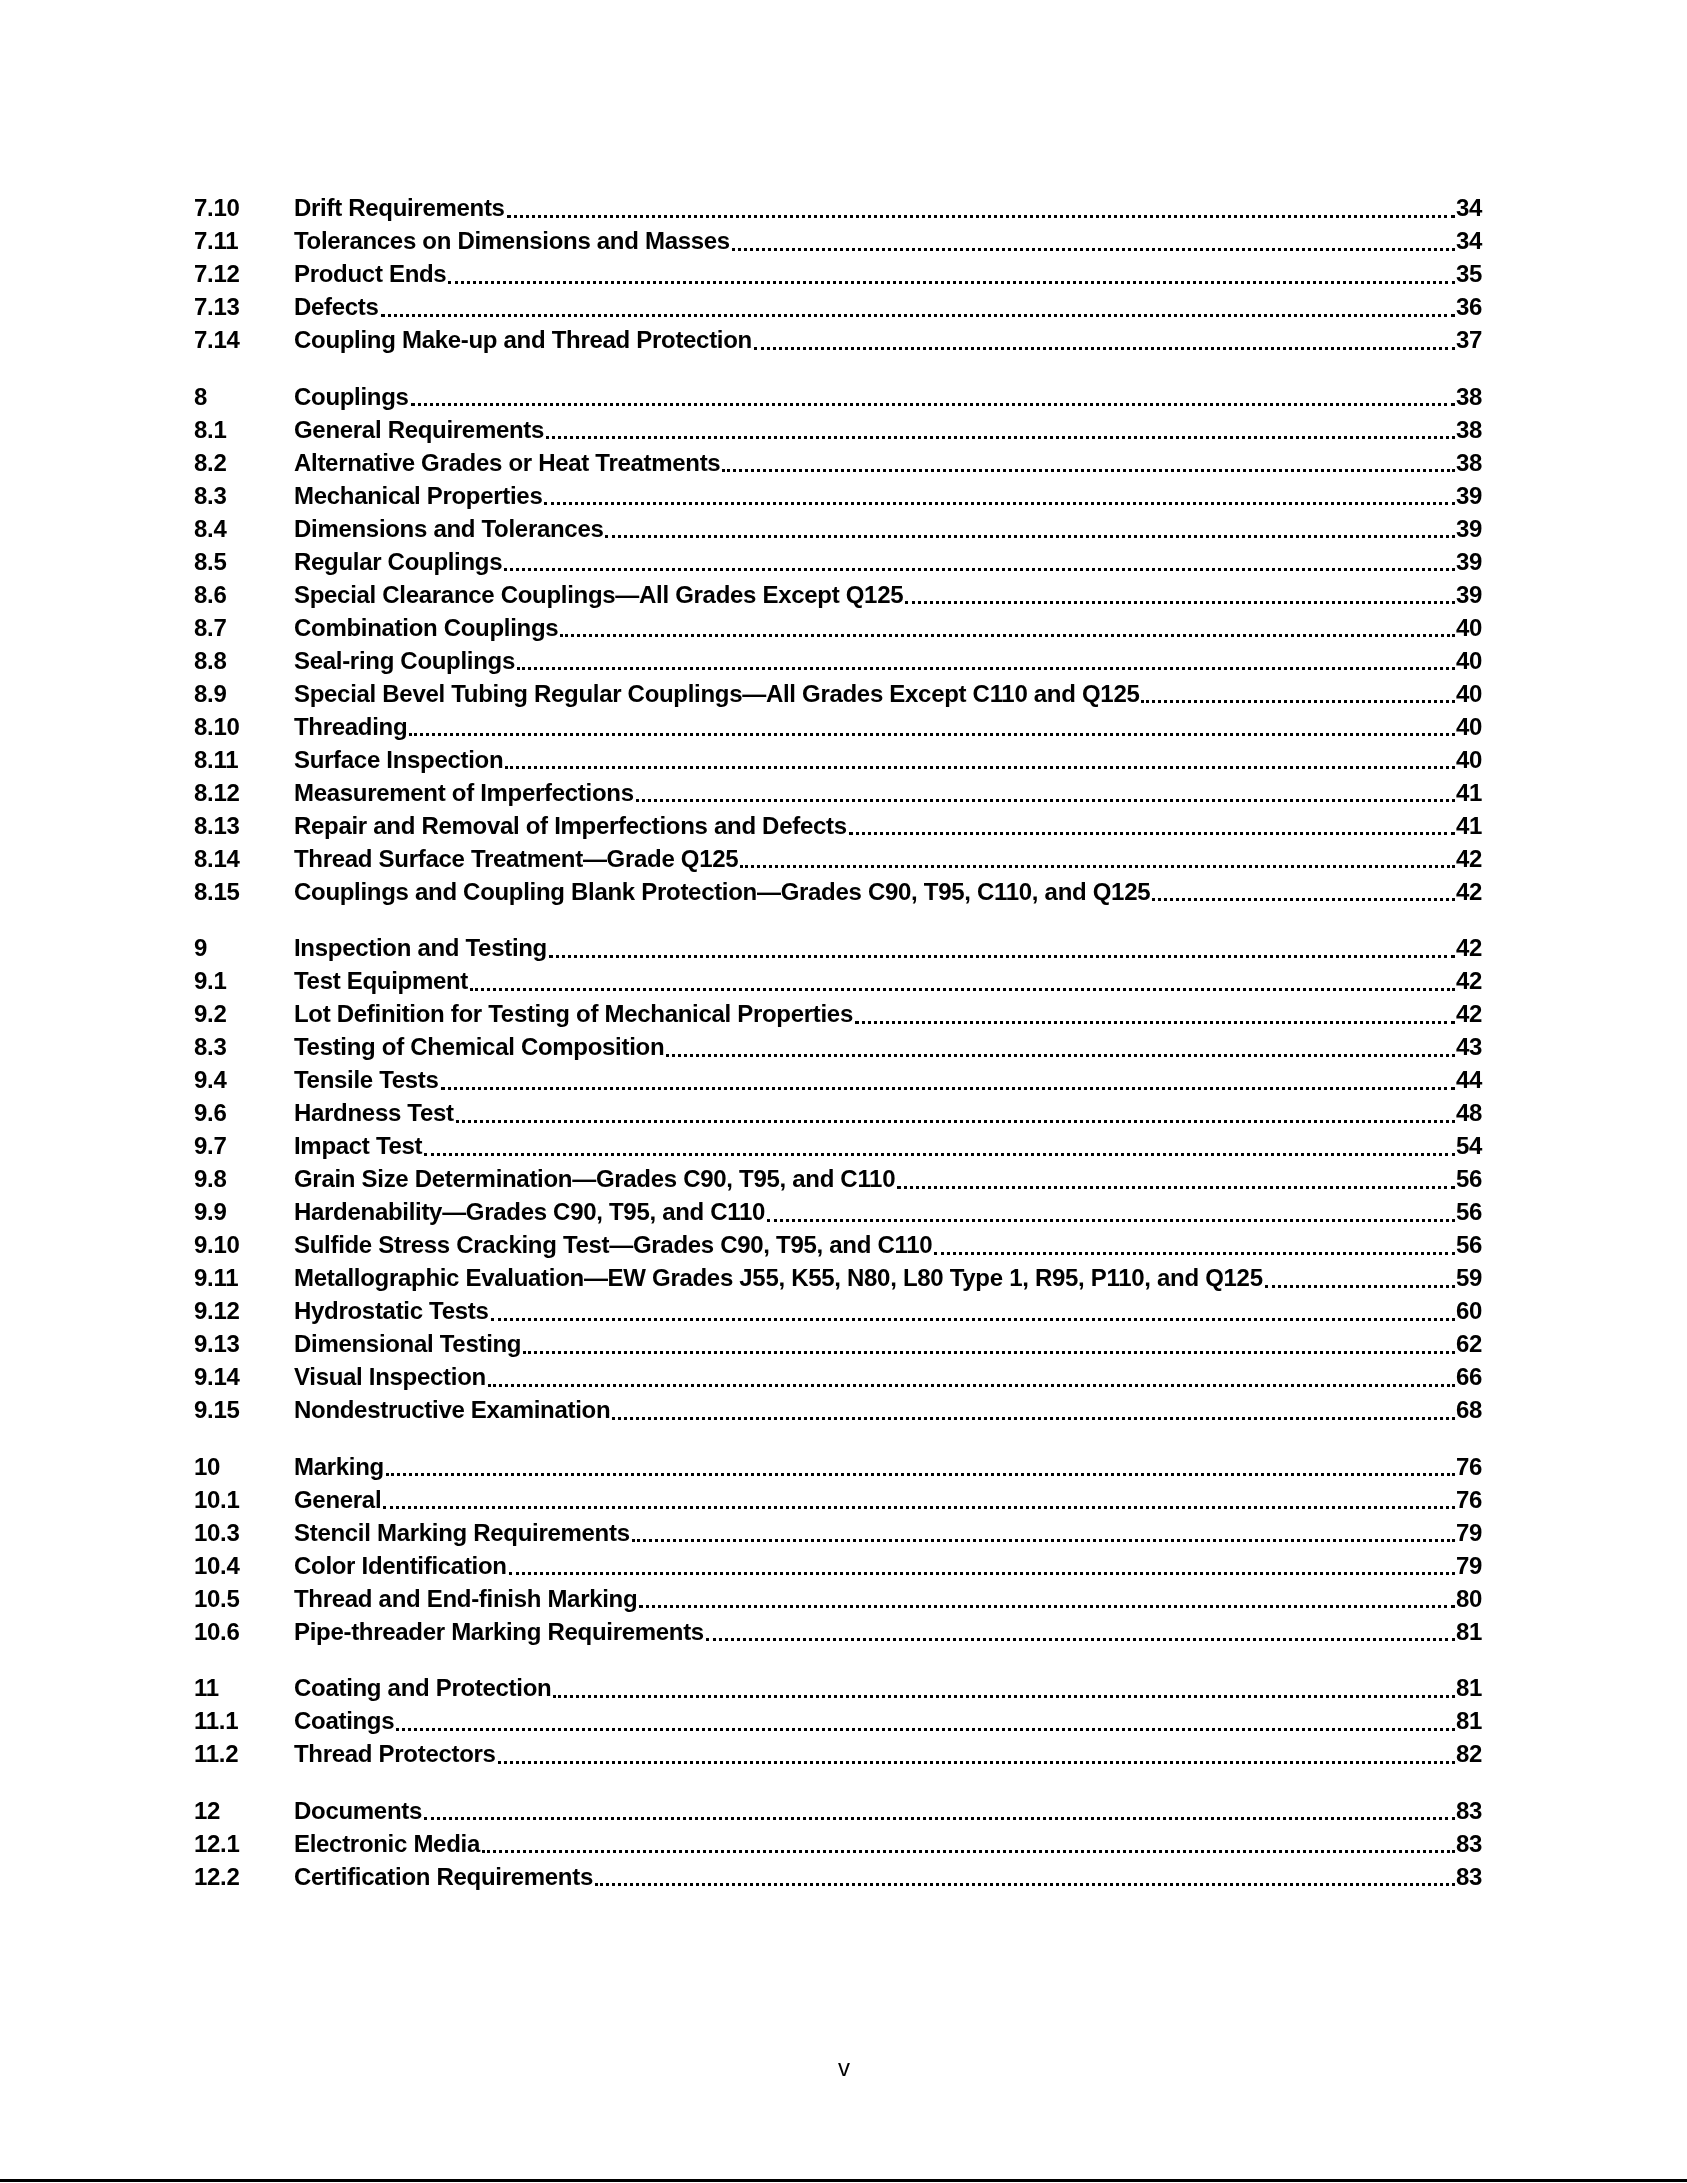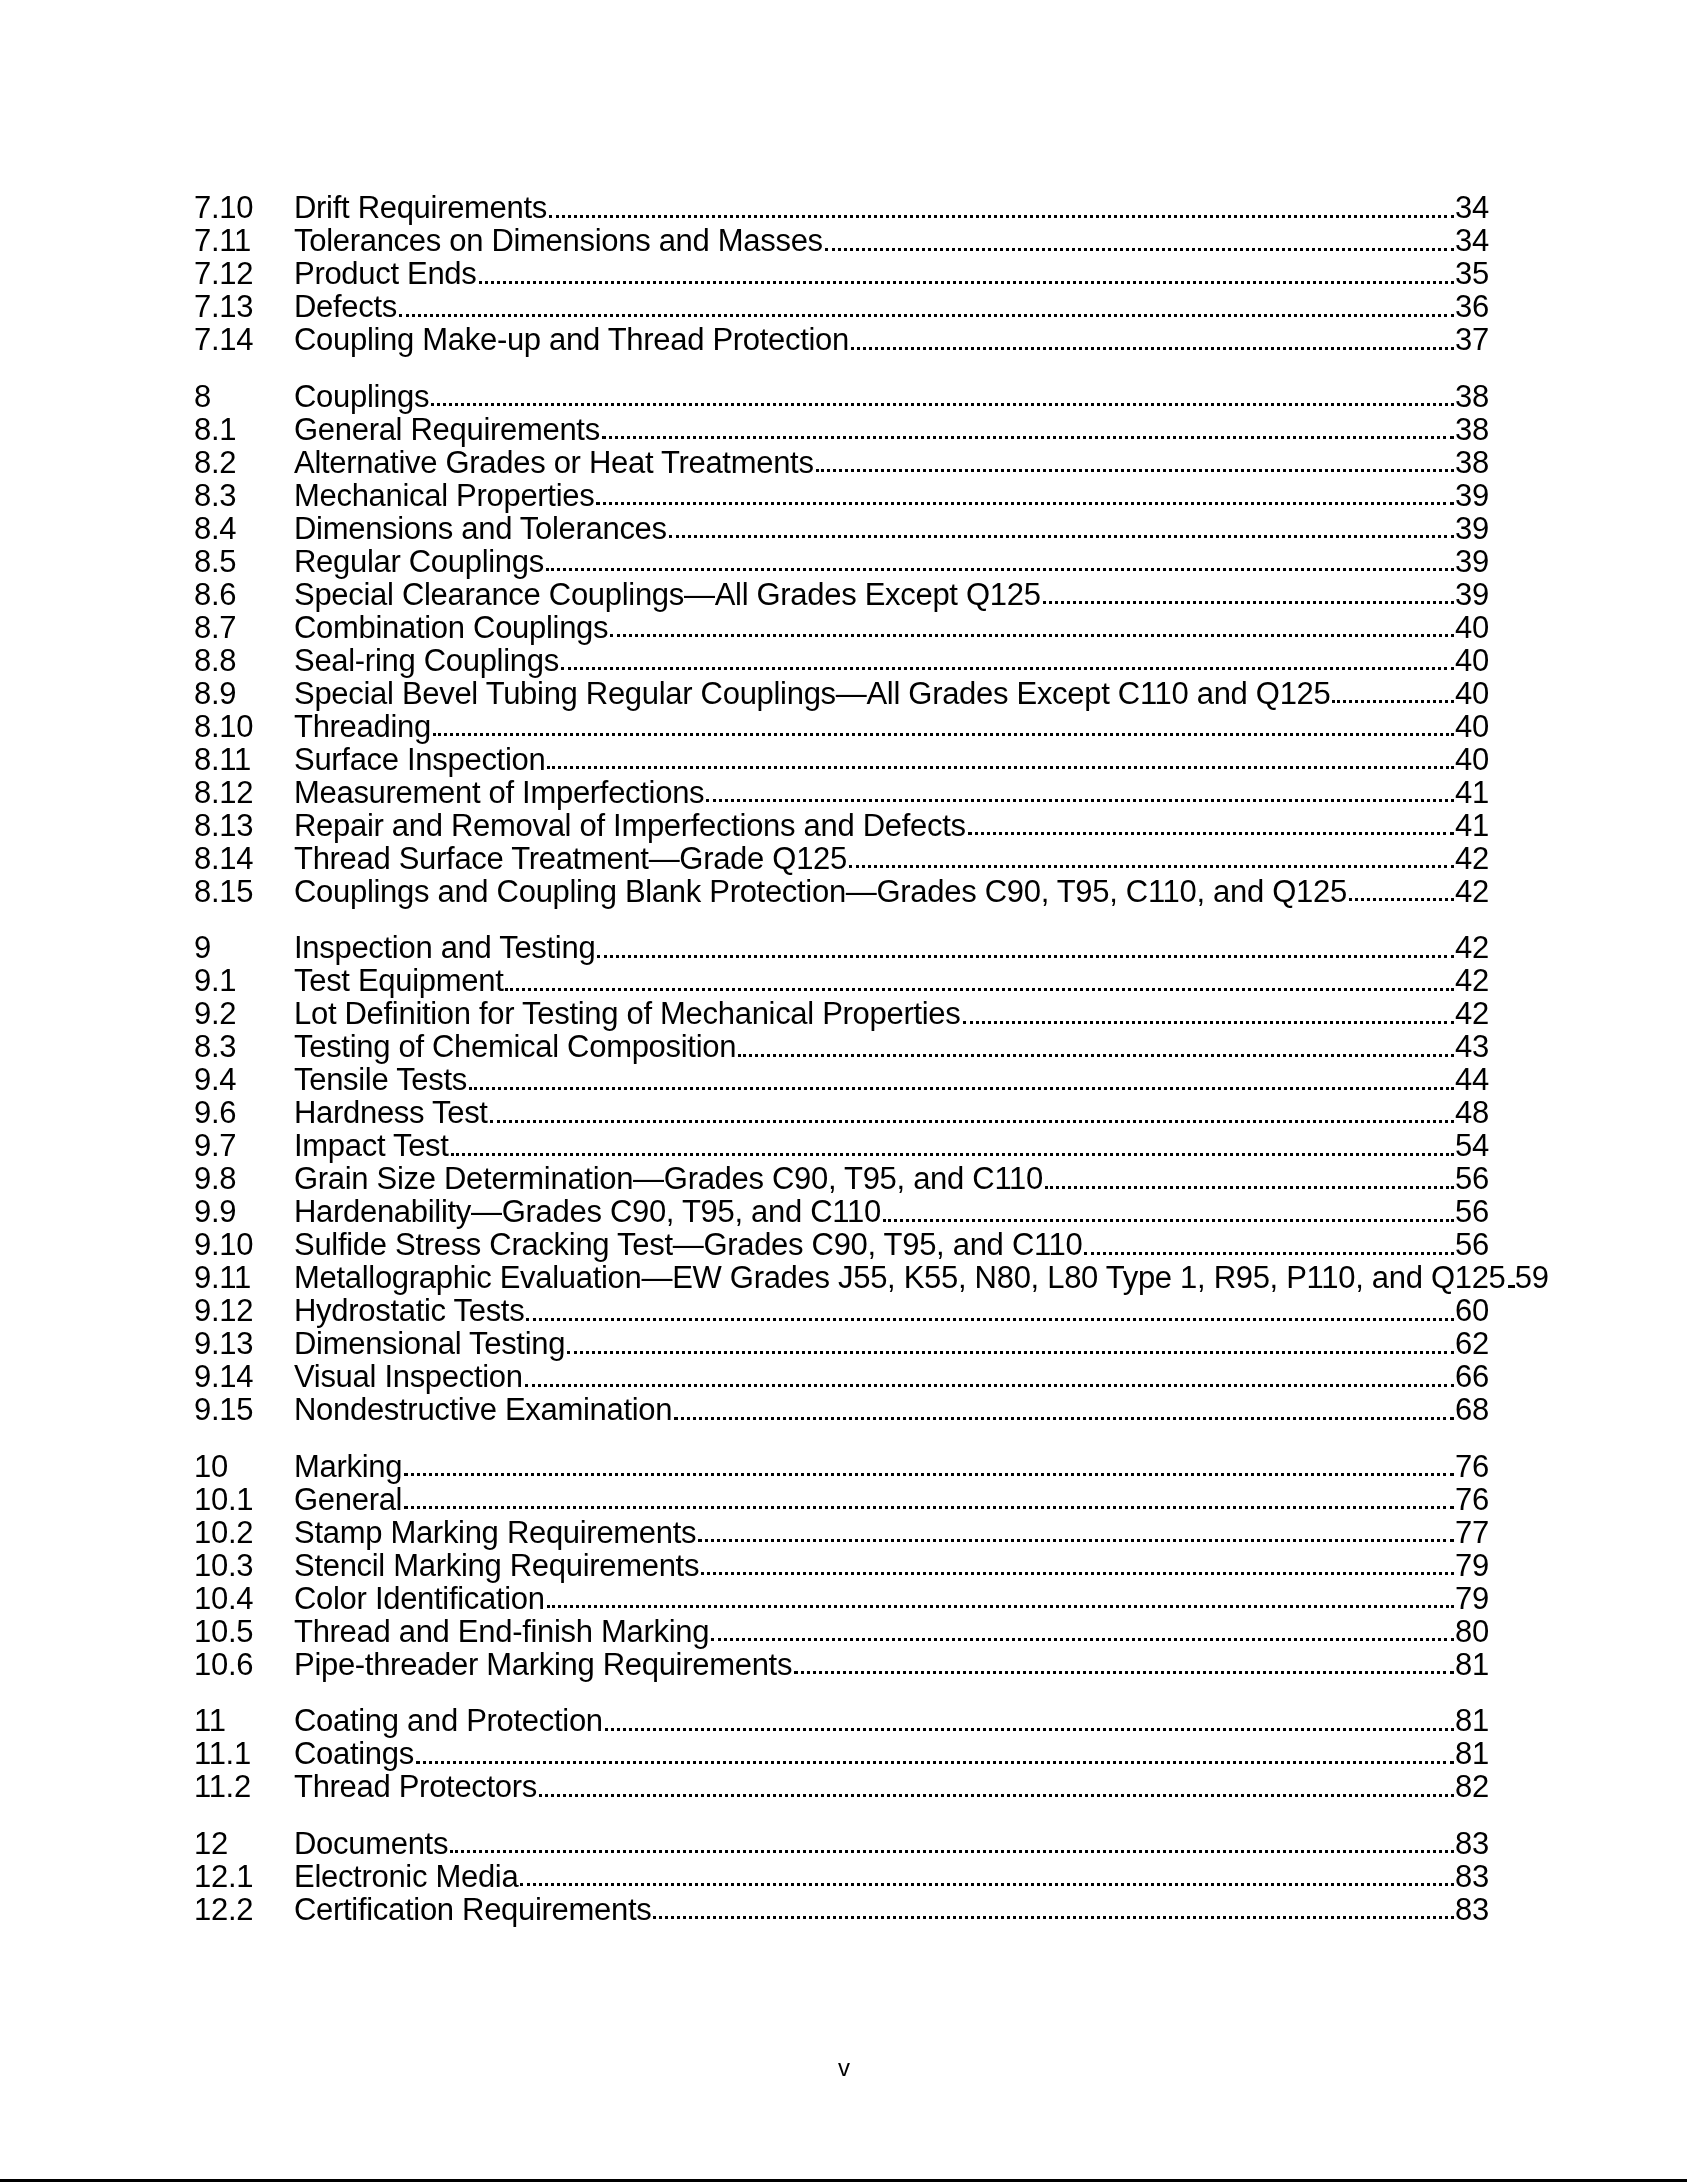--- a/index.html
+++ b/index.html
@@ -12,22 +12,22 @@
     font-family: "Liberation Sans", sans-serif;
     color: #000000;
   }
   .page { position: absolute; inset: 0; }
 
   .toc {
     position: absolute;
     left: 194px;
     top: 191px;
     width: 1295px;
-    font-weight: normal;
-    font-size: 31px;
+    font-weight: bold;
+    font-size: 24px;
     line-height: 33px;
     letter-spacing: -0.3px;
   }
   .toc-section + .toc-section { margin-top: 23.5px; }
 
   .toc-row { display: flex; align-items: flex-end; }
   .toc-row .num   { flex: 0 0 100px; }
   .toc-row .title { flex: 0 0 auto; white-space: nowrap; }
   .toc-row .dots  {
     flex: 1 1 0;
@@ -292,26 +292,20 @@
           <span class="dots"></span>
           <span class="pg">76</span>
         </div>
         <div class="toc-row">
           <span class="num">10.1</span>
           <span class="title">General</span>
           <span class="dots"></span>
           <span class="pg">76</span>
         </div>
         <div class="toc-row">
-          <span class="num">10.2</span>
-          <span class="title">Stamp Marking Requirements</span>
-          <span class="dots"></span>
-          <span class="pg">77</span>
-        </div>
-        <div class="toc-row">
           <span class="num">10.3</span>
           <span class="title">Stencil Marking Requirements</span>
           <span class="dots"></span>
           <span class="pg">79</span>
         </div>
         <div class="toc-row">
           <span class="num">10.4</span>
           <span class="title">Color Identification</span>
           <span class="dots"></span>
           <span class="pg">79</span>

